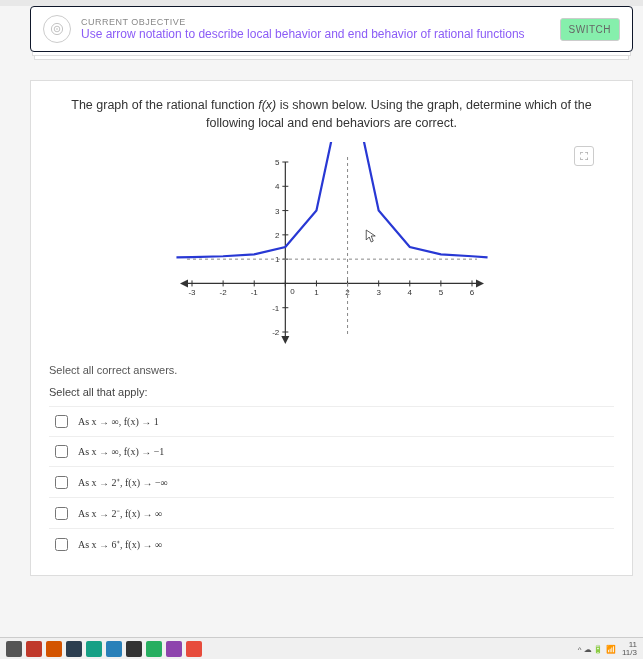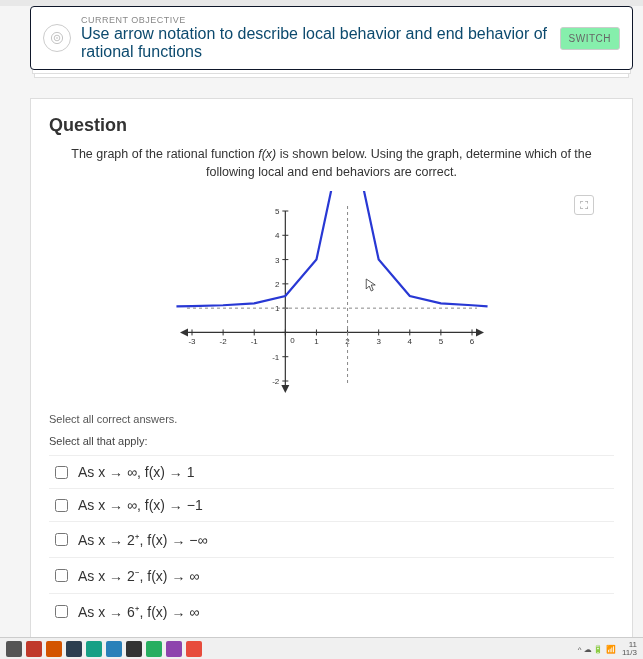--- a/index.html
+++ b/index.html
@@ -3,36 +3,36 @@
 <meta charset="utf-8">
 <style>
 * { box-sizing: border-box; margin: 0; padding: 0; }
 body { font-family: -apple-system, "Segoe UI", Helvetica, Arial, sans-serif; background: #e8e8e8; width: 643px; height: 659px; overflow: hidden; position: relative; }
 .page { background: #f5f5f5; height: 100%; }
 .objective-bar { background: #fff; border: 1px solid #0f172a; border-radius: 4px; margin: 6px 10px 0 30px; display: flex; align-items: center; padding: 8px 12px; position: relative; }
 .obj-icon { width: 28px; height: 28px; border: 1px solid #ccc; border-radius: 50%; display: flex; align-items: center; justify-content: center; margin-right: 10px; }
 .obj-icon svg { width: 14px; height: 14px; }
 .obj-text { flex: 1; }
 .obj-label { font-size: 9px; color: #888; letter-spacing: 0.5px; }
-.obj-desc { font-size: 16px; color: #0c4a6e; }
+.obj-desc { font-size: 12px; color: #8b5cf6; }
 .switch-btn { background: #86efac; border: 1px solid #ccc; font-size: 10px; color: #666; padding: 5px 8px; border-radius: 3px; cursor: pointer; letter-spacing: 0.5px; }
 .stack { height: 4px; background: #fff; border: 1px solid #ddd; margin: 0 12px 0 32px; border-top: none; }
 .stack2 { margin: 0 14px 0 34px; }
 .card { background: #fff; border: 1px solid #ddd; margin: 20px 10px 0 30px; padding: 16px 18px; }
 .q-title { font-size: 18px; font-weight: 600; color: #333; margin-bottom: 10px; }
 .q-prompt { font-size: 12.5px; color: #333; line-height: 1.4; margin-bottom: 10px; text-align: center; }
 .q-prompt i { font-style: italic; }
 .graph-wrap { text-align: center; position: relative; }
 .expand-icon { position: absolute; top: 4px; right: 20px; width: 20px; height: 20px; border: 1px solid #ccc; border-radius: 3px; display:flex; align-items:center; justify-content:center; cursor:pointer; font-size:11px; color:#888;}
 svg.graph { display: block; margin: 0 auto; }
 .instr { font-size: 11px; color: #555; margin: 12px 0 10px 0; }
 .sub-instr { font-size: 11px; color: #444; margin-bottom: 8px; }
 .option { border-top: 1px solid #eee; padding: 8px 6px; display: flex; align-items: center; gap: 10px; cursor: pointer; }
 .option input { width: 13px; height: 13px; }
-.opt-label { font-size: 14px; color: #333; font-family: Liberation Sans, sans-serif; }
+.opt-label { font-size: 10px; color: #333; font-family: Liberation Serif, serif; }
 .taskbar { position: absolute; bottom: 0; left: 0; right: 0; height: 22px; background: #f0f0f0; display: flex; align-items: center; padding: 0 6px; gap: 4px; border-top: 1px solid #ccc; }
 .tb-app { width: 16px; height: 16px; border-radius: 2px; }
 .tray { position: absolute; right: 6px; bottom: 2px; font-size: 8px; color: #555; display:flex; gap:6px; align-items:center;}
 </style>
 </head>
 <body>
 
 <div class="page">
   <div class="objective-bar">
     <div class="obj-icon">
@@ -45,21 +45,20 @@
     <div class="obj-text">
       <div class="obj-label">CURRENT OBJECTIVE</div>
       <div class="obj-desc">Use arrow notation to describe local behavior and end behavior of rational functions</div>
     </div>
     <button class="switch-btn">SWITCH</button>
   </div>
   <div class="stack"></div>
   <div class="stack stack2"></div>
 
   <div class="card">
-    <div class="q-title">Question</div>
     <div class="q-prompt">
       <span>The graph of the rational function </span><i>f(x)</i><span> is shown below. Using the graph, determine which of the following local and end behaviors are correct.</span>
     </div>
 
     <div class="graph-wrap">
       <div class="expand-icon">⛶</div>
       <svg class="graph" id="graph-svg" width="320" height="210">
           <line x1="12" y1="141.42857142857144" x2="308" y2="141.42857142857144" stroke="#333" stroke-width="1.2"></line>
           <line x1="113.33333333333333" y1="20" x2="113.33333333333333" y2="198" stroke="#333" stroke-width="1.2"></line>
           <polygon points="312,141.42857142857144 304,137.42857142857144 304,145.42857142857144" fill="#333"></polygon>

